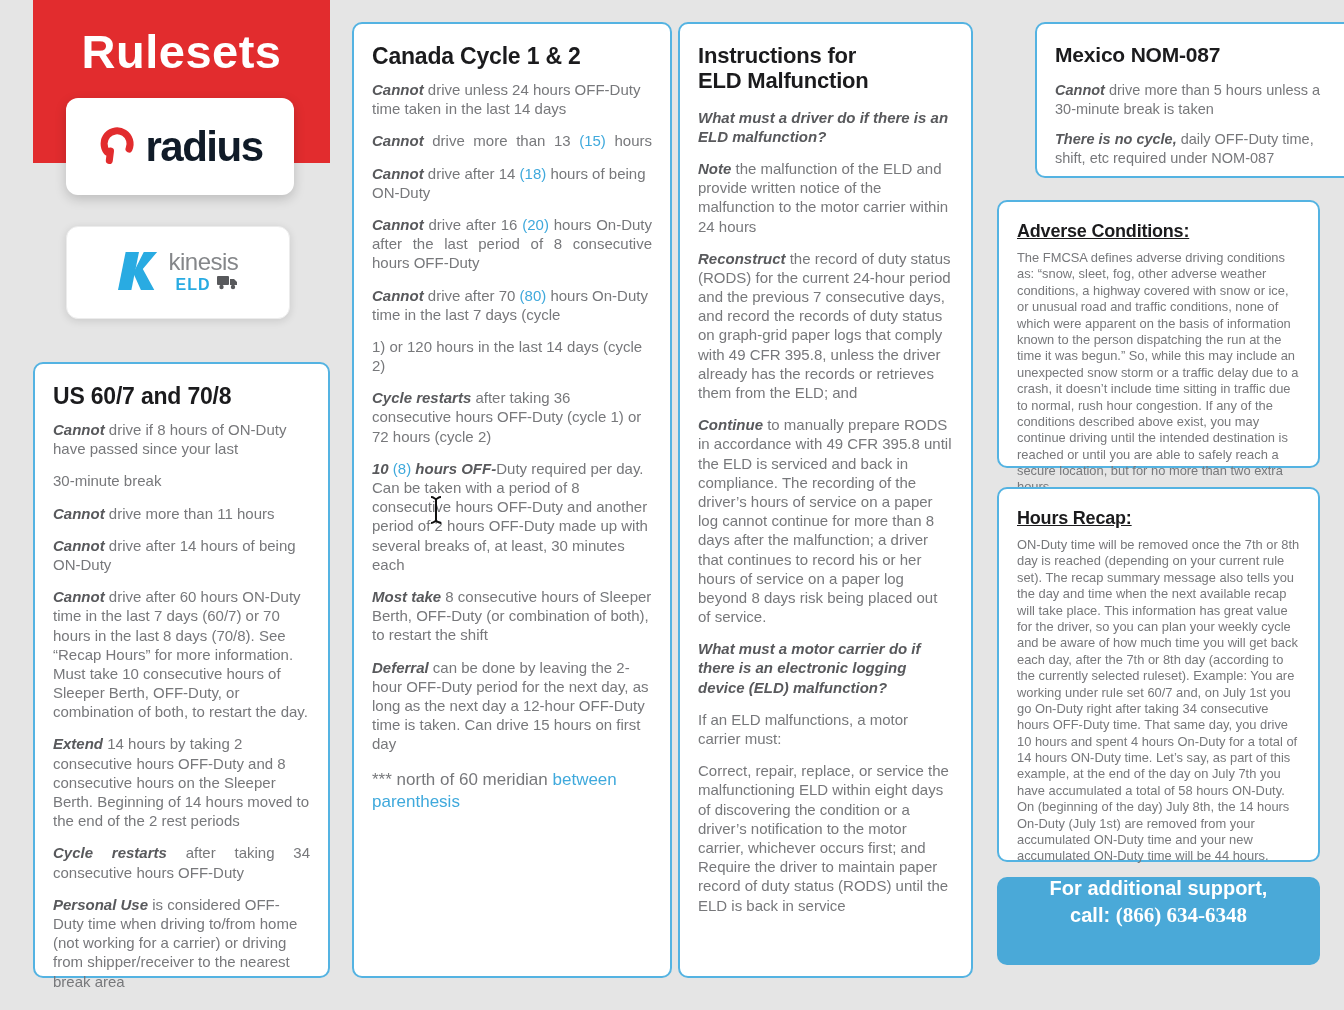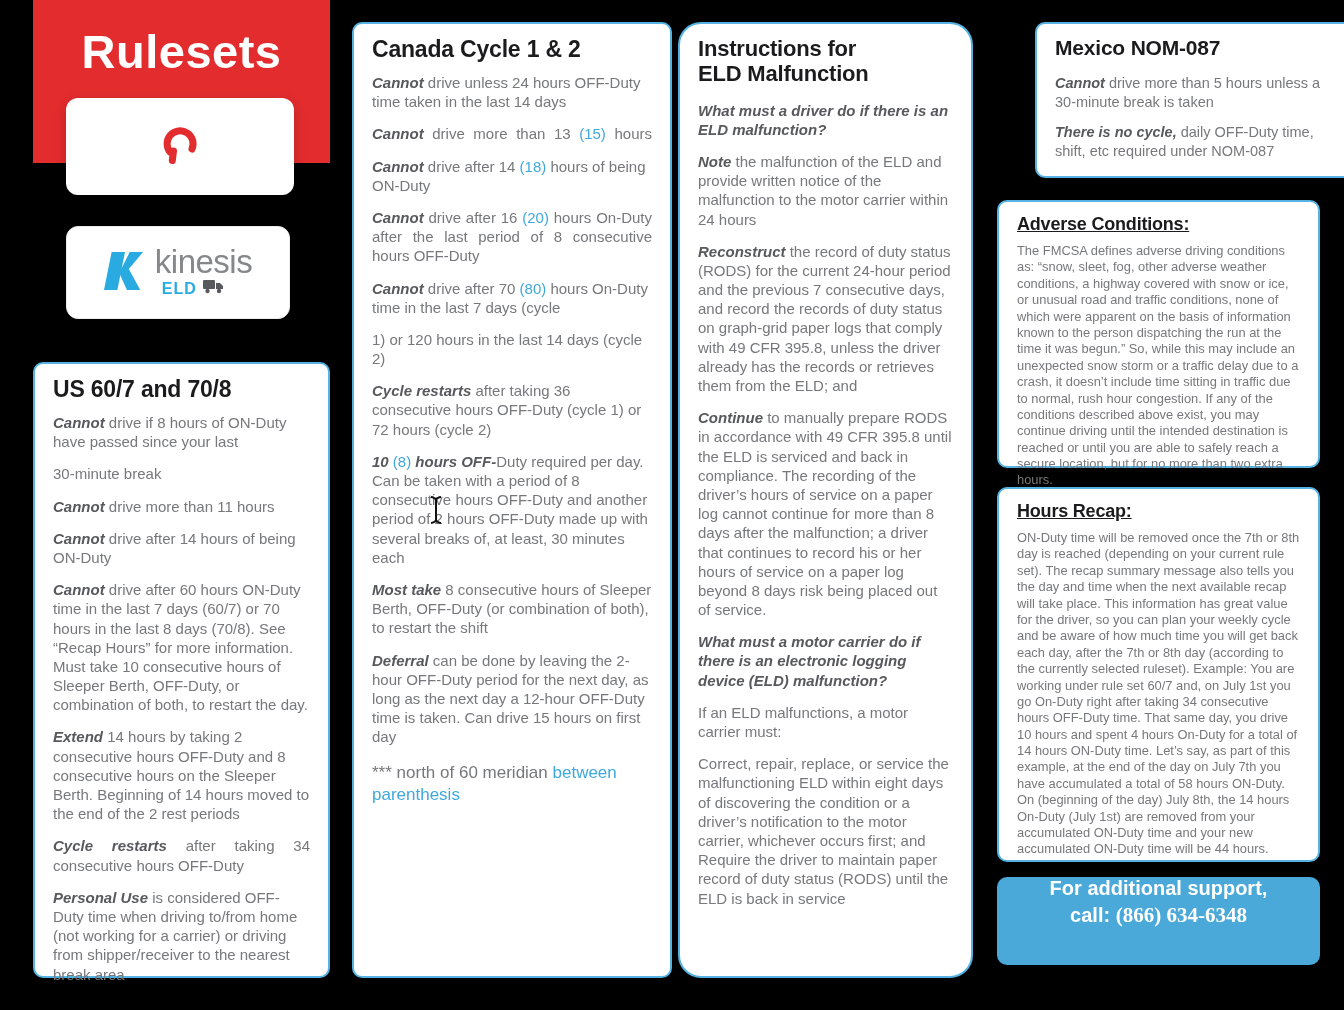--- a/index.html
+++ b/index.html
@@ -1,20 +1,20 @@
 <!DOCTYPE html>
 <html><head>
 <meta charset="utf-8">
 <style>
   * { box-sizing: border-box; margin: 0; padding: 0; }
   html,body { background:#ffffff; }
   .page {
     position: relative;
     width: 1344px; height: 1010px;
-    background: #000000;
+    background: #e5e5e5;
     font-family: "Liberation Sans", sans-serif;
     overflow: hidden;
   }
 
   
   .banner {
     position: absolute; left: 33px; top: 0; width: 297px; height: 163px;
     background: #e22c2e;
     text-align: center;
   }
@@ -25,34 +25,34 @@
   .logo-card {
     position: absolute; background: #fff; border-radius: 12px;
     display: flex; align-items: center; justify-content: center;
     box-shadow: 0 4px 12px rgba(0,0,0,.18);
   }
   .radius-card { left: 66px; top: 98px; width: 228px; height: 97px; }
   .kinesis-card { left: 66px; top: 226px; width: 224px; height: 93px;
     box-shadow: 0 2px 8px rgba(0,0,0,.12); border: 1px solid #ececec; }
   .radius-word { font-size: 42px; font-weight: 700; color: #101b28; letter-spacing: -1.5px; margin-left: 8px; }
   .kinesis-text-block { margin-left: 9px; }
-  .kinesis-word { font-size: 33px; font-weight: 500; color: #85878a; letter-spacing: -0.5px; line-height: 0.9; }
+  .kinesis-word { font-size: 24px; font-weight: 500; color: #85878a; letter-spacing: -0.5px; line-height: 0.9; }
   .kinesis-eld-row { display: flex; align-items: center; gap: 6px; margin-top: 3px; }
   .kinesis-eld { font-size: 16px; font-weight: 800; color: #29abe2; letter-spacing: 1px; padding-left: 7px; }
 
   
   .panel {
     position: absolute; background: #fff;
     border: 2px solid #54b3e2; border-radius: 10px;
-    padding: 8px 18px;
+    padding: 15px 18px;
   }
   .panel h2 { font-size: 23px; font-weight: 800; color: #1b1b1d; margin: 4px 0 10px; letter-spacing: -0.2px; }
   .panel-us      { left: 33px;  top: 362px; width: 297px; height: 616px; }
   .panel-canada  { left: 352px; top: 22px;  width: 320px; height: 956px; }
-  .panel-eld     { left: 678px; top: 22px;  width: 295px; height: 956px; border-radius: 23px; }
+  .panel-eld     { left: 678px; top: 22px;  width: 295px; height: 956px; }
   .panel-mexico  { left: 1035px; top: 22px;  width: 323px; height: 156px; }
   .panel-adverse { left: 997px; top: 200px; width: 323px; height: 268px; }
   .panel-recap   { left: 997px; top: 487px; width: 323px; height: 375px; }
   .panel-eld h2 { white-space: pre-line; font-size: 22px; line-height: 1.15; margin-bottom: 14px; }
   .panel-mexico h2 { font-size: 21px; margin-bottom: 14px; }
   .panel-adverse h2, .panel-recap h2 { font-size: 18px; margin-bottom: 8px; text-decoration: underline; }
 
   
   .para { font-size: 15px; line-height: 1.28; color: #77787b; margin: 0 0 13px; }
   .panel-mexico .para { font-size: 14.5px; margin: 0 0 12px; }
@@ -88,20 +88,21 @@
     <div class="banner-text">Rulesets</div>
   </div>
 
   <div class="logo-card radius-card">
     <span>
       <svg width="40" height="40" viewBox="0 0 40 40">
         <path d="M10 27 A 13 13 0 1 1 32 24" stroke="#e22c2e" stroke-width="7" fill="none" stroke-linecap="round"></path>
         <path d="M13.5 26 L12.3 35.5" stroke="#e22c2e" stroke-width="7" fill="none" stroke-linecap="round"></path>
       </svg>
     </span>
+    <span class="radius-word">radius</span>
   </div>
 
   <div class="logo-card kinesis-card">
     <span>
       <svg width="42" height="42" viewBox="0 0 44 42">
         <polygon points="8,1 22,1 14,41 0,41" fill="#29abe2"></polygon>
         <polygon points="27,1 41,1 26,19 38,41 24,41 16,23" fill="#29abe2"></polygon>
       </svg>
     </span>
     <span class="kinesis-text-block">

